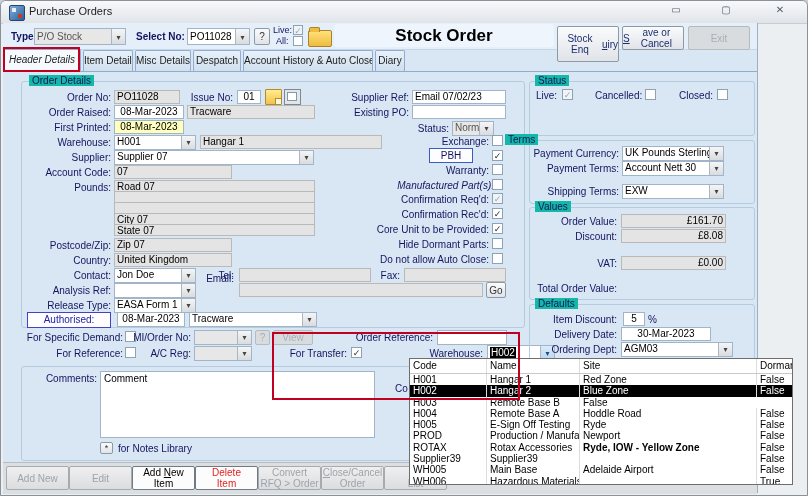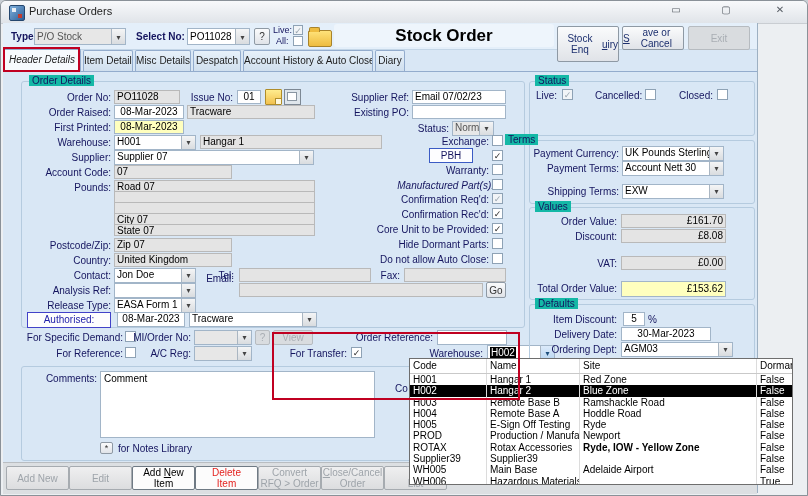--- a/index.html
+++ b/index.html
@@ -308,21 +308,20 @@
 
   <div class="grp" style="left:528px;top:206px;width:224px;height:91px"></div>
   <span class="grp-label" style="left:534px;top:200px">Values</span>
   <span class="lbl" style="left:528px;top:215px;width:88px">Order Value:</span>
   <div class="fld ro rt" style="left:620px;top:213px;width:105px;height:14px">£161.70</div>
   <span class="lbl" style="left:528px;top:230px;width:88px">Discount:</span>
   <div class="fld ro rt" style="left:620px;top:228px;width:105px;height:14px">£8.08</div>
   <span class="lbl" style="left:528px;top:257px;width:88px">VAT:</span>
   <div class="fld ro rt" style="left:620px;top:255px;width:105px;height:14px">£0.00</div>
   <span class="lbl" style="left:528px;top:282px;width:88px">Total Order Value:</span>
-  <div class="fld yel rt" style="left:620px;top:280px;width:105px;height:16px;line-height:14px">£153.62</div>
 
   <div class="grp" style="left:528px;top:303px;width:224px;height:60px"></div>
   <span class="grp-label" style="left:534px;top:297px">Defaults</span>
   <span class="lbl" style="left:528px;top:313px;width:88px">Item Discount:</span>
   <div class="fld ctr" style="left:622px;top:311px;width:22px;height:14px">5</div>
   <span class="llbl" style="left:647px;top:313px">%</span>
   <span class="lbl" style="left:528px;top:328px;width:88px">Delivery Date:</span>
   <div class="fld ctr" style="left:620px;top:326px;width:90px;height:14px">30-Mar-2023</div>
   <span class="lbl" style="left:528px;top:343px;width:88px">Ordering Dept:</span>
   <div class="fld combo" style="left:620px;top:341px;width:112px;height:15px">
@@ -375,21 +374,20 @@
       </div>
       <div class="prow sel">
         <div class="pcell" style="width: 77px;">H002</div>
         <div class="pcell" style="width: 93px;">Hangar 2</div>
         <div class="pcell" style="width: 177px;">Blue Zone</div>
         <div class="pcell" style="width: 37px;">False</div>
       </div>
       <div class="prow">
         <div class="pcell" style="width: 77px;">H003</div>
         <div class="pcell" style="width: 93px;">Remote Base B</div>
-        <div class="pcell" style="width: 177px;">Ramshackle Road</div>
         <div class="pcell" style="width: 37px;">False</div>
       </div>
       <div class="prow">
         <div class="pcell" style="width: 77px;">H004</div>
         <div class="pcell" style="width: 93px;">Remote Base A</div>
         <div class="pcell" style="width: 177px;">Hoddle Road</div>
         <div class="pcell" style="width: 37px;">False</div>
       </div>
       <div class="prow">
         <div class="pcell" style="width: 77px;">H005</div>

